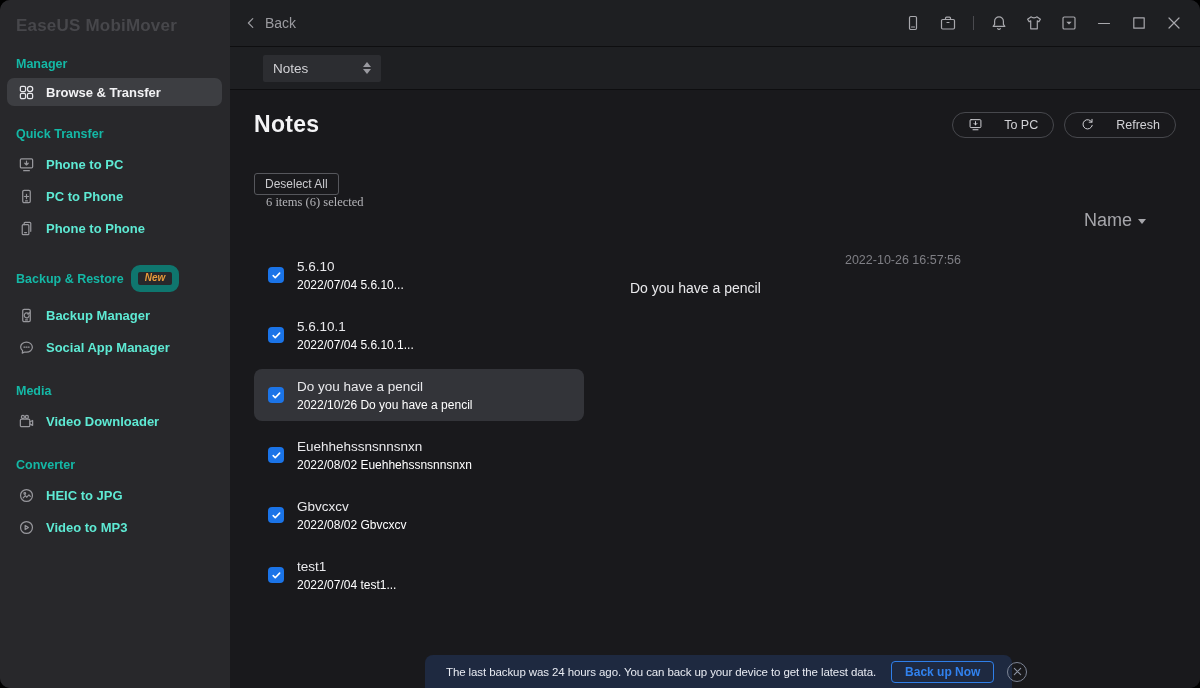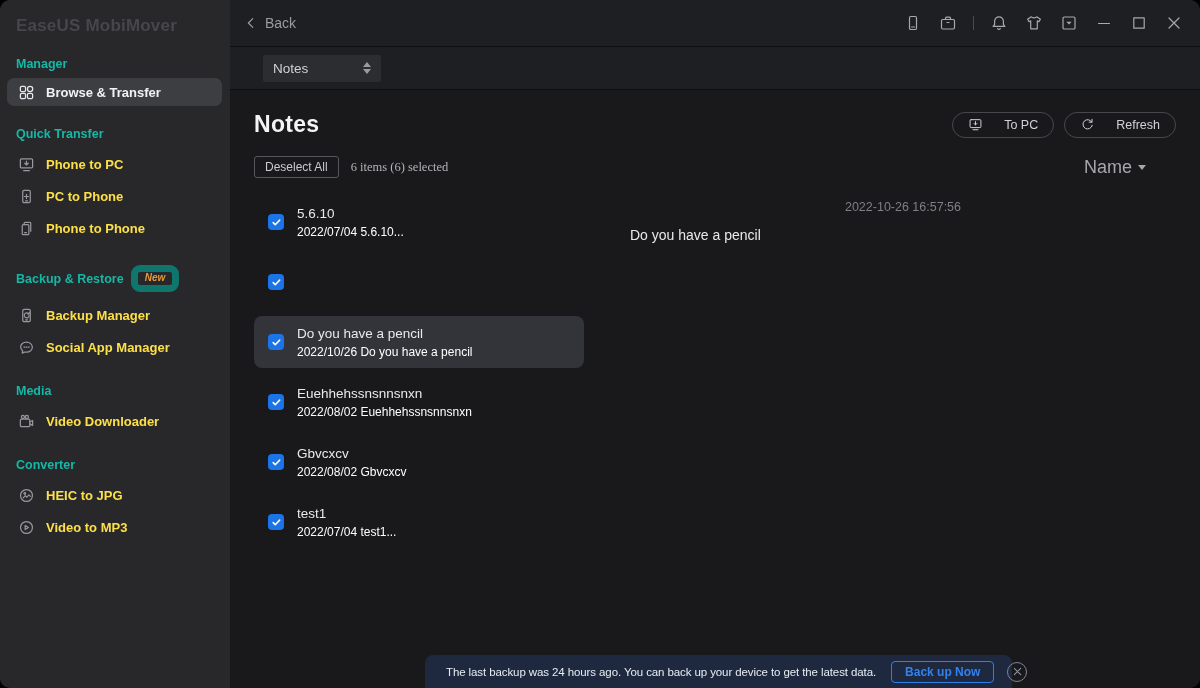--- a/index.html
+++ b/index.html
@@ -10,21 +10,21 @@
     display:flex;font-family:"Liberation Sans", sans-serif;
     -webkit-font-smoothing:antialiased;
   }
   
   .sidebar{width:230px;flex:0 0 230px;background:#28282b;height:100%;padding-top:14px;}
   .app-title{padding:2px 16px 0 16px;color:#47474b;font-size:17px;font-weight:bold;letter-spacing:.2px;}
   .side-section{margin-top:21px;}
   .section-head{display:flex;align-items:center;gap:7px;padding:0 16px;margin-bottom:7px;}
   .section-label{color:#14b8a6;font-size:12.5px;font-weight:bold;}
   .new-badge{border:7px solid #0f766e;color:#e59a3a;font-size:10px;font-style:italic;font-weight:bold;border-radius:9px;padding:1px 7px 2px 7px;line-height:1;}
-  .side-item{display:flex;align-items:center;gap:11px;height:32px;padding:0 10px 0 18px;color:#fde047;font-size:13px;font-weight:bold;cursor:default;}
+  .side-item{display:flex;align-items:center;gap:11px;height:32px;padding:0 10px 0 18px;color:#5eead4;font-size:13px;font-weight:bold;cursor:default;}
   .side-item .ic{width:17px;height:17px;flex:0 0 17px;display:flex;align-items:center;justify-content:center;}
   .side-item svg{stroke:#97979c;fill:none;stroke-width:1.3;stroke-linecap:round;stroke-linejoin:round;}
   .side-item.active{background:#3d3e42;border-radius:7px;margin:0 8px 4px 7px;padding-left:11px;height:28px;color:#f2f2f4;}
   .side-item.active svg{stroke:#e8e8ec;}
   
   .right-col{flex:1;display:flex;flex-direction:column;height:100%;min-width:0;}
   .topbar{height:47px;flex:0 0 47px;background:#1e1f22;border-bottom:1px solid #0e0e10;display:flex;align-items:center;padding:0 16px 0 14px;}
   .back-btn{display:flex;align-items:center;gap:7px;color:#9b9ba0;font-size:14px;cursor:default;}
   .tb-icons{margin-left:auto;display:flex;align-items:center;gap:15px;}
   .tb-icon{width:20px;height:20px;display:flex;align-items:center;justify-content:center;cursor:default;}
@@ -36,21 +36,21 @@
   .spin{margin-left:auto;display:flex;flex-direction:column;gap:2px;align-items:center;}
   .tri-up{width:0;height:0;border-left:4px solid transparent;border-right:4px solid transparent;border-bottom:5px solid #9a9aa0;}
   .tri-dn{width:0;height:0;border-left:4px solid transparent;border-right:4px solid transparent;border-top:5px solid #9a9aa0;}
   
   .main{flex:1;background:#19191c;padding:0 24px;position:relative;min-height:0;}
   .header-row{margin-top:21px;display:flex;align-items:center;}
   .page-title{color:#f4f4f6;font-size:23px;font-weight:bold;letter-spacing:.3px;}
   .hdr-btns{margin-left:auto;display:flex;gap:10px;}
   .pill-btn{height:26px;border:1px solid #47484d;border-radius:13px;background:transparent;color:#d2d2d6;font-size:12.5px;display:flex;align-items:center;gap:21px;padding:0 15px;cursor:default;font-family:inherit;}
   .pill-btn svg{stroke:#cfcfd3;fill:none;stroke-width:1.2;stroke-linecap:round;stroke-linejoin:round;}
-  .selection-row{margin-top:18px;display:flex;align-items:center;}
+  .selection-row{margin-top:35px;display:flex;align-items:flex-start;flex-direction:column;}
   .deselect-btn{height:22px;border:1px solid #56575c;border-radius:3px;background:transparent;color:#cacace;font-size:12px;padding:0 10px;cursor:default;font-family:inherit;}
   .count-text{margin-left:12px;color:#b4b4b8;font-size:12.5px;font-family:Liberation Serif, serif;}
   .sort-ctl{margin-left:auto;margin-right:30px;color:#a6a6ab;font-size:18px;display:flex;align-items:center;gap:6px;cursor:default;}
   .sort-arrow{width:0;height:0;border-left:4px solid transparent;border-right:4px solid transparent;border-top:5px solid #a6a6ab;margin-top:1px;}
   .body-row{display:flex;margin-top:14px;}
   .note-list{width:330px;flex:0 0 330px;}
   .note-row{height:60px;display:flex;align-items:center;gap:13px;padding:0 14px;cursor:default;}
   .note-row.selected{background:#333439;border-radius:8px;height:52px;margin:4px 0;}
   .chk{width:16px;height:16px;flex:0 0 16px;background:#1b74e8;border-radius:4px;display:flex;align-items:center;justify-content:center;}
   .chk svg{stroke:#fff;fill:none;stroke-width:2;stroke-linecap:round;stroke-linejoin:round;}
@@ -317,20 +317,24 @@
                 <div class="note-sub">2022/07/04 5.6.10...</div>
               </span>
           </div>
 
           <div class="note-row">
             <span class="chk">
                 <svg width="11" height="11" viewBox="0 0 14 14">
                   <path d="M2.8 7.2l2.6 2.6 5.6-5.8"></path>
                 </svg>
               </span>
+            <span class="note-texts">
+                <div class="note-title">5.6.10.1</div>
+                <div class="note-sub">2022/07/04 5.6.10.1...</div>
+              </span>
           </div>
 
           <div class="note-row selected">
             <span class="chk">
                 <svg width="11" height="11" viewBox="0 0 14 14">
                   <path d="M2.8 7.2l2.6 2.6 5.6-5.8"></path>
                 </svg>
               </span>
             <span class="note-texts">
                 <div class="note-title">Do you have a pencil</div>

